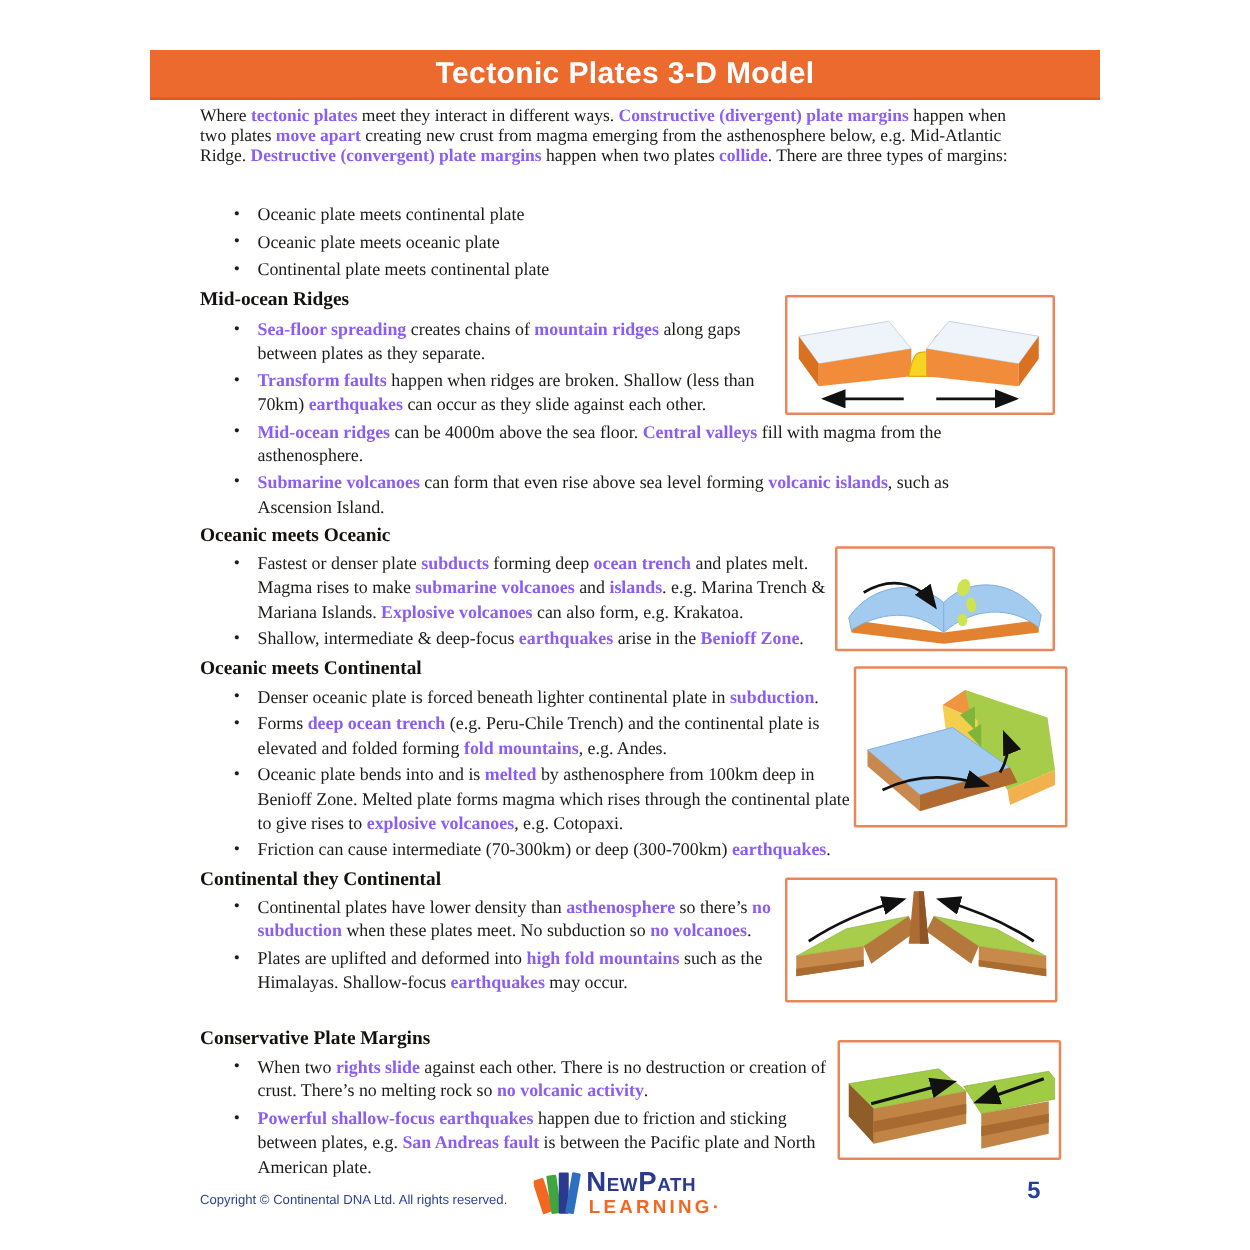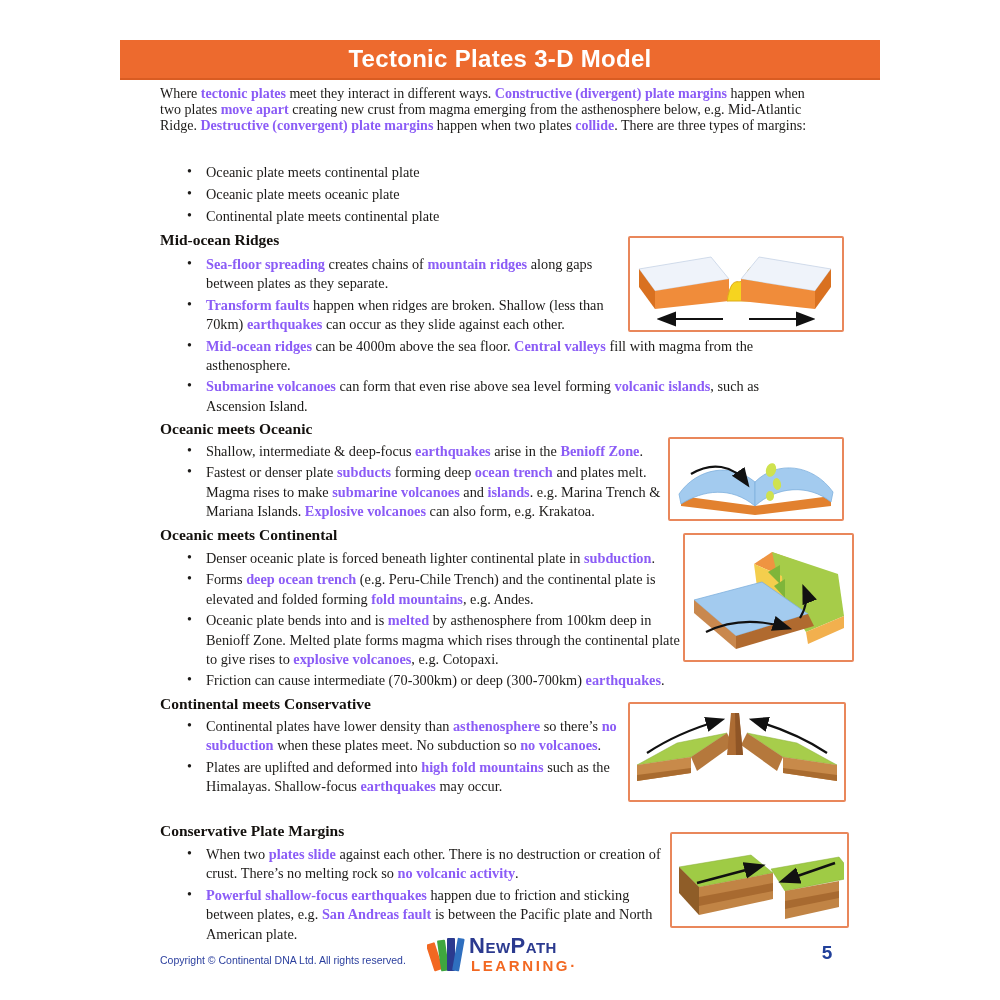--- a/index.html
+++ b/index.html
@@ -80,41 +80,41 @@
   <h2 class="sec-head" id="h-s0">Mid-ocean Ridges</h2>
   <ul class="blist" id="l-s0">
     <li><b>Sea-floor spreading</b> creates chains of <b>mountain ridges</b> along gaps between plates as they separate.</li>
     <li><b>Transform faults</b> happen when ridges are broken. Shallow (less than 70km) <b>earthquakes</b> can occur as they slide against each other.</li>
     <li><b>Mid-ocean ridges</b> can be 4000m above the sea floor. <b>Central valleys</b> fill with magma from the asthenosphere.</li>
     <li><b>Submarine volcanoes</b> can form that even rise above sea level forming <b>volcanic islands</b>, such as Ascension Island.</li>
   </ul>
 
   <h2 class="sec-head" id="h-s1">Oceanic meets Oceanic</h2>
   <ul class="blist" id="l-s1">
+    <li>Fastest or denser plate <b>subducts</b> forming deep <b>ocean trench</b> and plates melt. Magma rises to make <b>submarine volcanoes</b> and <b>islands</b>. e.g. Marina Trench &amp; Mariana Islands. <b>Explosive volcanoes</b> can also form, e.g. Krakatoa.</li>
     <li>Shallow, intermediate &amp; deep-focus <b>earthquakes</b> arise in the <b>Benioff Zone</b>.</li>
-    <li>Fastest or denser plate <b>subducts</b> forming deep <b>ocean trench</b> and plates melt. Magma rises to make <b>submarine volcanoes</b> and <b>islands</b>. e.g. Marina Trench &amp; Mariana Islands. <b>Explosive volcanoes</b> can also form, e.g. Krakatoa.</li>
   </ul>
 
   <h2 class="sec-head" id="h-s2">Oceanic meets Continental</h2>
   <ul class="blist" id="l-s2">
     <li>Denser oceanic plate is forced beneath lighter continental plate in <b>subduction</b>.</li>
     <li>Forms <b>deep ocean trench</b> (e.g. Peru-Chile Trench) and the continental plate is elevated and folded forming <b>fold mountains</b>, e.g. Andes.</li>
     <li>Oceanic plate bends into and is <b>melted</b> by asthenosphere from 100km deep in Benioff Zone. Melted plate forms magma which rises through the continental plate to give rises to <b>explosive volcanoes</b>, e.g. Cotopaxi.</li>
     <li>Friction can cause intermediate (70-300km) or deep (300-700km) <b>earthquakes</b>.</li>
   </ul>
 
-  <h2 class="sec-head" id="h-s3">Continental meets Conservative</h2>
+  <h2 class="sec-head" id="h-s3">Continental they Continental</h2>
   <ul class="blist" id="l-s3">
     <li>Continental plates have lower density than <b>asthenosphere</b> so there’s <b>no subduction</b> when these plates meet. No subduction so <b>no volcanoes</b>.</li>
     <li>Plates are uplifted and deformed into <b>high fold mountains</b> such as the Himalayas. Shallow-focus <b>earthquakes</b> may occur.</li>
   </ul>
 
   <h2 class="sec-head" id="h-s4">Conservative Plate Margins</h2>
   <ul class="blist" id="l-s4">
-    <li>When two <b>plates slide</b> against each other. There is no destruction or creation of crust. There’s no melting rock so <b>no volcanic activity</b>.</li>
+    <li>When two <b>rights slide</b> against each other. There is no destruction or creation of crust. There’s no melting rock so <b>no volcanic activity</b>.</li>
     <li><b>Powerful shallow-focus earthquakes</b> happen due to friction and sticking between plates, e.g. <b>San Andreas fault</b> is between the Pacific plate and North American plate.</li>
   </ul>
 
   <div class="fig" id="fig-ridge">
     <svg width="206" height="86" viewBox="0 0 206 86">
       <defs>
         <marker id="a1" markerWidth="9" markerHeight="8" refX="7" refY="3.5" orient="auto">
           <path d="M0,0 L9,3.5 L0,7 Z" fill="#111"></path>
         </marker>
       </defs>

